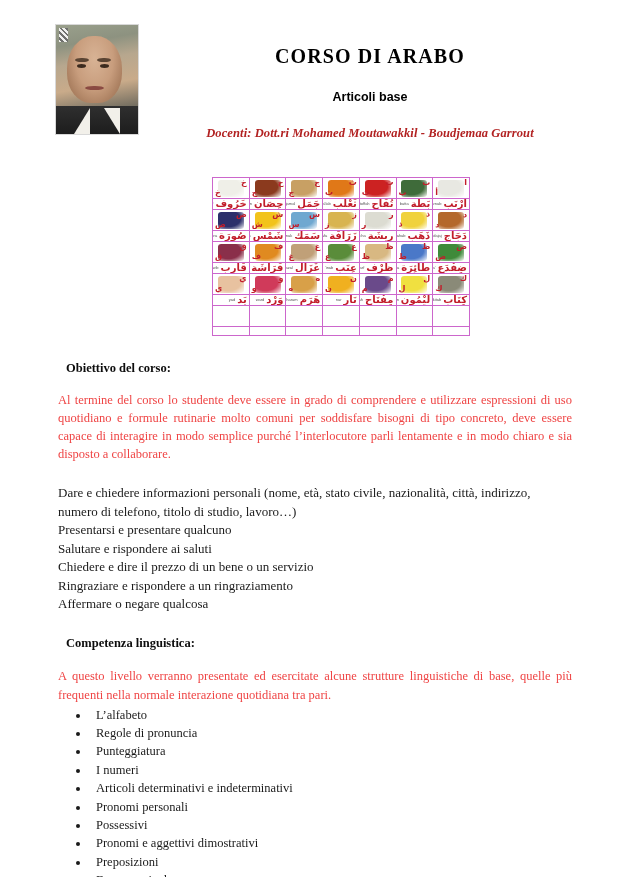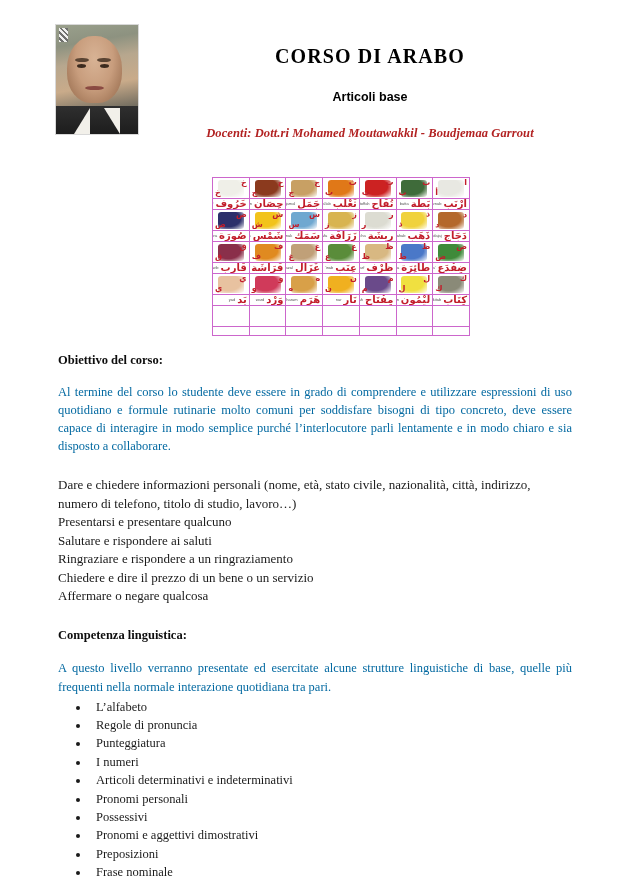--- a/index.html
+++ b/index.html
@@ -230,29 +230,29 @@
   .content {
     position: absolute;
     left: 58px;
     top: 352px;
     width: 514px;
   }
   .h-sec {
     font-size: 12.5px;
     font-weight: bold;
     color: #0d0d0d;
-    margin: 0;
+    margin: 8px;
     line-height: 1.35;
   }
   p.para {
     font-size: 12.5px;
     line-height: 1.45;
     margin: 14px 0 0 0;
     text-align: justify;
-    color: #0369a1;
+    color: #ef4444;
   }
   .blk {
     margin-top: 21px;
   }
   .lines {
     font-size: 13px;
     line-height: 1.42;
     color: #1a1a1a;
   }
   .lines .ln { display: block; }
@@ -537,22 +537,22 @@
 
     <h3 class="h-sec">Obiettivo del corso:</h3>
     <p class="para">Al termine del corso lo studente deve essere in grado di comprendere e utilizzare espressioni di uso quotidiano e formule rutinarie molto comuni per soddisfare bisogni di tipo concreto, deve essere capace di interagire in modo semplice purché l’interlocutore parli lentamente e in modo chiaro e sia disposto a collaborare.</p>
 
     <div class="blk">
       <div class="lines" id="communicative-lines">
           <span class="ln">Dare e chiedere informazioni personali (nome, età, stato civile, nazionalità, città, indirizzo,</span>
           <span class="ln">numero di telefono, titolo di studio, lavoro…)</span>
           <span class="ln">Presentarsi e presentare qualcuno</span>
           <span class="ln">Salutare e rispondere ai saluti</span>
+          <span class="ln">Chiedere e dire il prezzo di un bene o un servizio</span>
           <span class="ln">Ringraziare e rispondere a un ringraziamento</span>
-          <span class="ln">Chiedere e dire il prezzo di un bene o un servizio</span>
           <span class="ln">Affermare o negare qualcosa</span>
         </div>
     </div>
 
     <div class="blk">
       <h3 class="h-sec">Competenza linguistica:</h3>
       <p class="para" style="margin-top:16px">A questo livello verranno presentate ed esercitate alcune strutture linguistiche di base, quelle più frequenti nella normale interazione quotidiana tra pari.</p>
       <ul class="bullets" id="linguistic-list">
           <li>L’alfabeto</li>
           <li>Regole di pronuncia</li>

